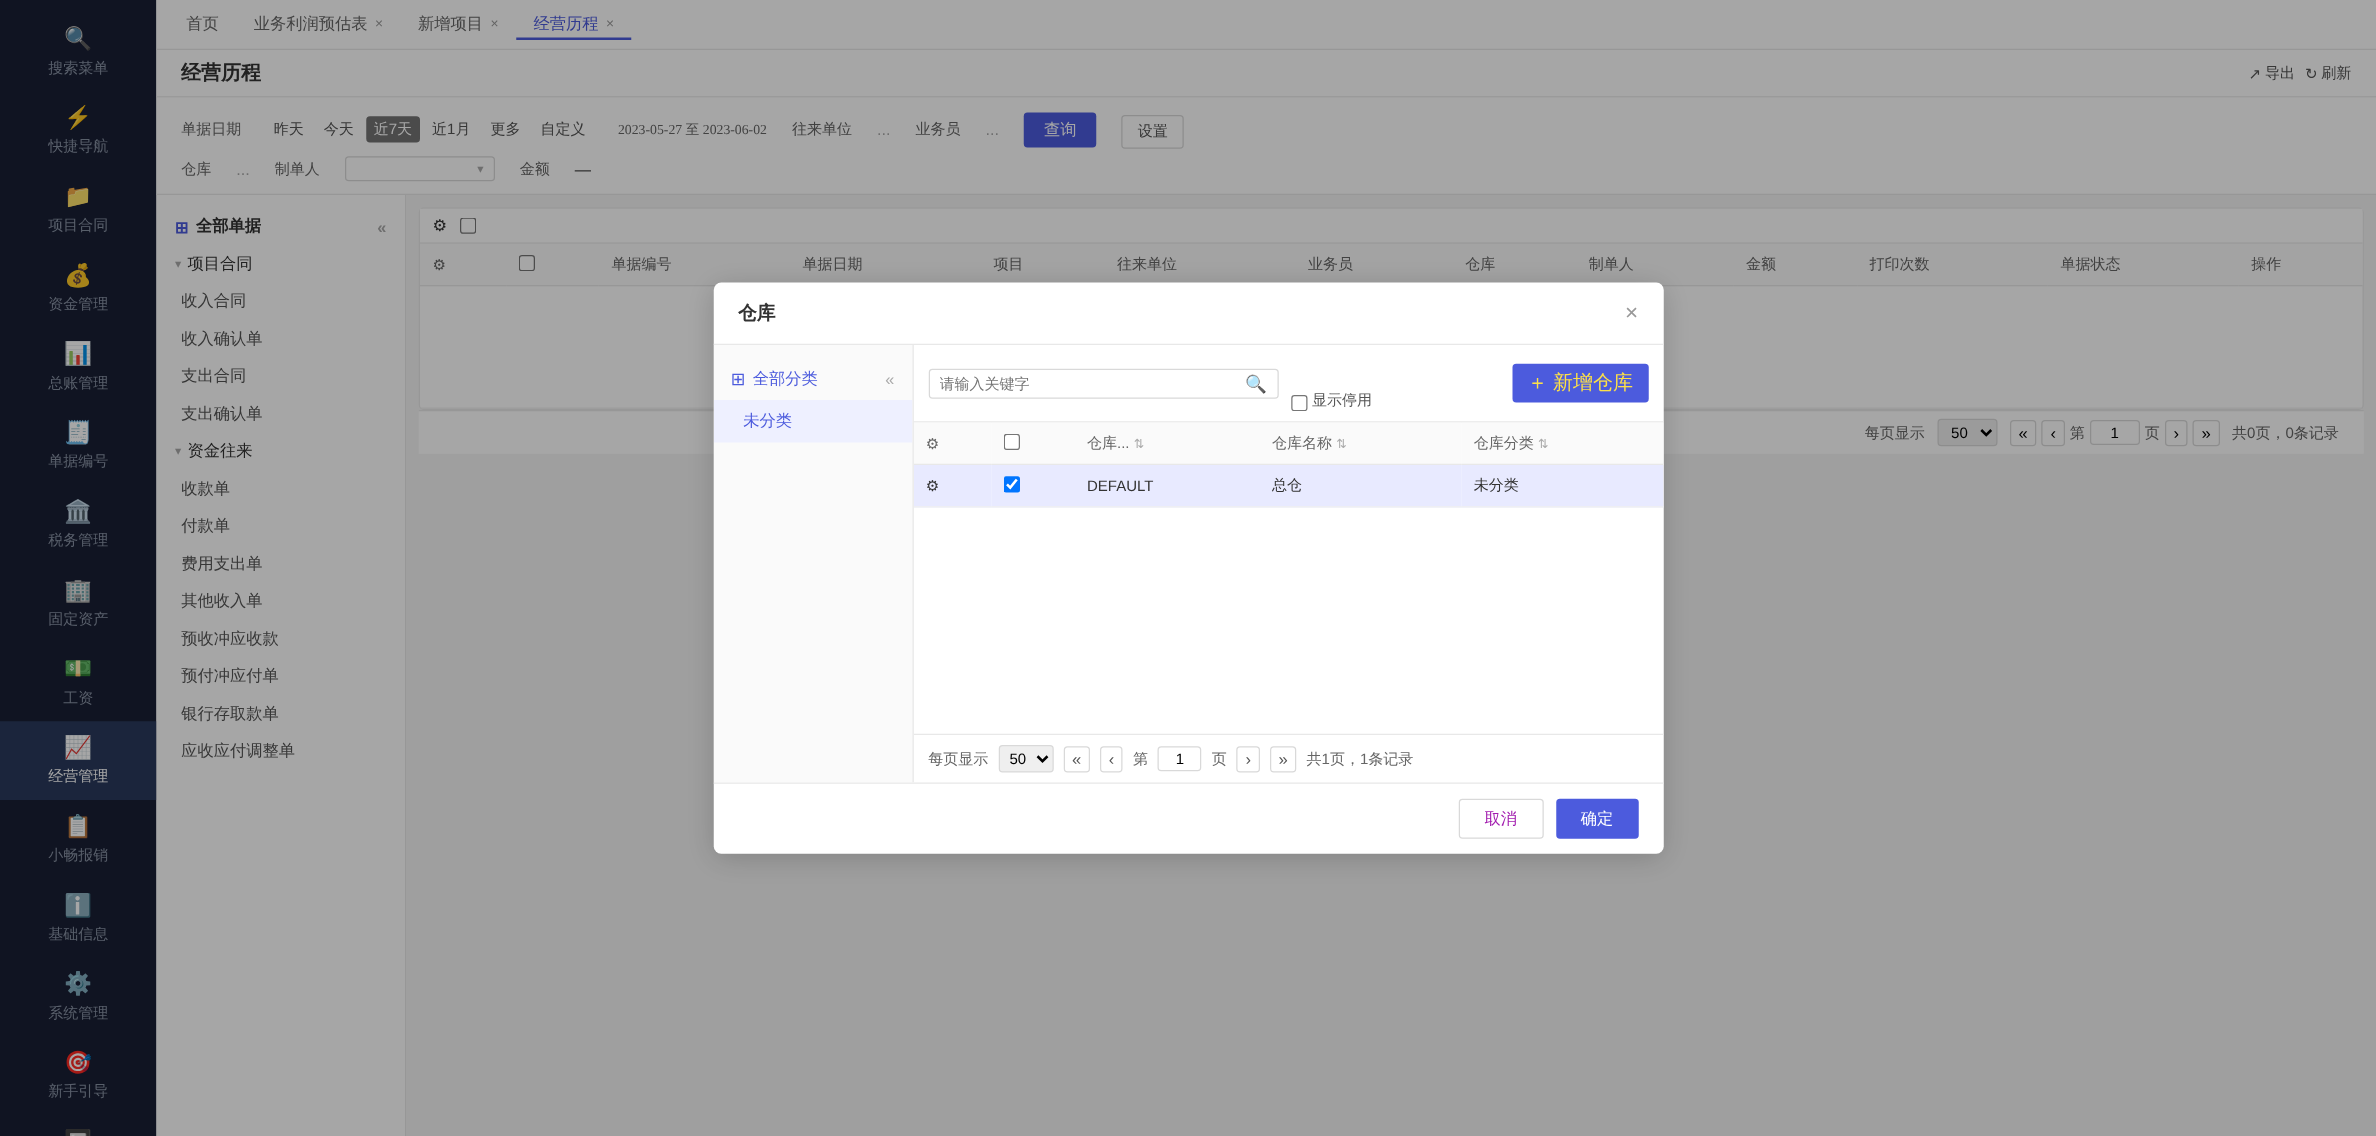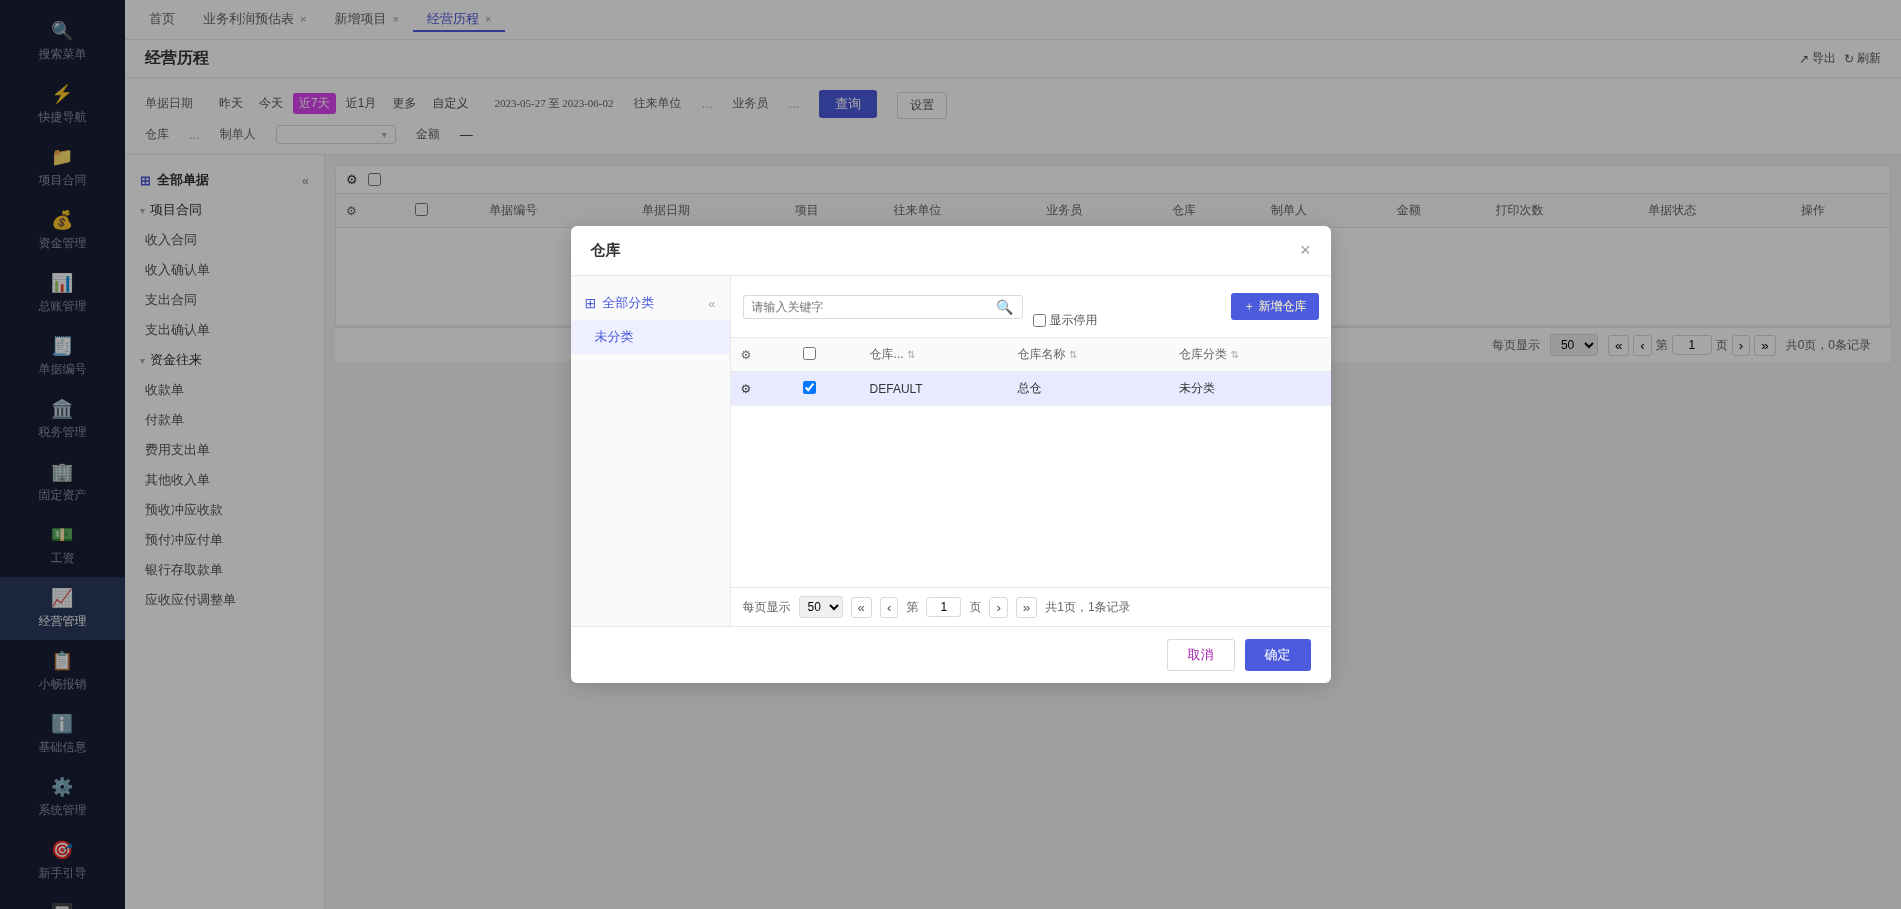--- a/index.html
+++ b/index.html
@@ -29,21 +29,21 @@
     .page-title { font-size: 16px; font-weight: bold; color: #333; }
     .page-actions { display: flex; gap: 8px; }
     .btn-export, .btn-refresh { font-size: 12px; color: #555; cursor: pointer; display: flex; align-items: center; gap: 3px; }
 
     
     .filter-area { background: #fff; padding: 10px 20px; border-bottom: 1px solid #e8e8e8; }
     .filter-row { display: flex; align-items: center; gap: 20px; margin-bottom: 6px; flex-wrap: wrap; }
     .filter-label { color: #666; font-size: 12px; white-space: nowrap; }
     .filter-dates { display: flex; align-items: center; gap: 4px; font-size: 12px; }
     .date-btn { padding: 2px 6px; border-radius: 3px; cursor: pointer; color: #555; }
-    .date-btn.active { background: #d946ef; color: #fff; border-radius: 3px; }
+    .date-btn.active { background: #737373; color: #fff; border-radius: 3px; }
     .date-range { color: #666; font-size: 11px; font-family: Liberation Serif, serif; }
     .filter-dots { color: #aaa; cursor: pointer; }
     .btn-query { background: #4c5bdd; color: #fff; border: none; border-radius: 3px; padding: 5px 16px; cursor: pointer; font-size: 13px; }
     .btn-setting { background: #fff; color: #555; border: 1px solid #d9d9d9; border-radius: 3px; padding: 4px 12px; cursor: pointer; font-size: 12px; margin-top: 4px; }
 
     .filter-row2 { display: flex; align-items: center; gap: 20px; }
     .filter-select { border: 1px solid #d9d9d9; border-radius: 3px; padding: 3px 8px; font-size: 12px; min-width: 120px; display: flex; align-items: center; justify-content: space-between; cursor: pointer; }
     .filter-select-arrow { color: #aaa; font-size: 10px; }
 
     
@@ -87,22 +87,22 @@
     .modal-cat-collapse { cursor: pointer; color: #aaa; margin-left: auto; font-size: 13px; }
     .modal-cat-item { padding: 8px 14px 8px 24px; font-size: 13px; color: #555; cursor: pointer; }
     .modal-cat-item.active { background: #eef0ff; color: #4c5bdd; }
 
     
     .modal-right { flex: 1; display: flex; flex-direction: column; overflow: hidden; }
     .modal-toolbar { padding: 8px 12px; display: flex; align-items: center; gap: 10px; border-bottom: 1px solid #e8e8e8; }
     .modal-search { display: flex; align-items: center; border: 1px solid #d9d9d9; border-radius: 3px; padding: 3px 8px; flex: 1; max-width: 280px; }
     .modal-search input { border: none; outline: none; font-size: 12px; flex: 1; }
     .modal-search-icon { color: #aaa; font-size: 14px; }
-    .modal-checkbox-label { display: flex; align-items: center; gap: 4px; font-size: 12px; color: #555; cursor: pointer; margin-top: 28px; }
-    .btn-add-warehouse { background: #4c5bdd; color: #fef9c3; border: none; border-radius: 3px; padding: 5px 12px; cursor: pointer; font-size: 12px; margin-left: auto; white-space: nowrap; }
+    .modal-checkbox-label { display: flex; align-items: flex-end; gap: 4px; font-size: 12px; color: #555; cursor: pointer; margin-top: 28px; }
+    .btn-add-warehouse { background: #4c5bdd; color: #fde047; border: none; border-radius: 3px; padding: 5px 12px; cursor: pointer; font-size: 16px; margin-left: auto; white-space: nowrap; }
 
     .modal-table { flex: 1; overflow-y: auto; }
     .modal-data-table { width: 100%; border-collapse: collapse; font-size: 12px; }
     .modal-data-table th { padding: 8px 10px; border-bottom: 1px solid #e8e8e8; color: #666; font-weight: 500; background: #fafafa; text-align: left; white-space: nowrap; }
     .modal-data-table td { padding: 8px 10px; border-bottom: 1px solid #f0f0f0; }
     .modal-data-table tr.selected td { background: #e8eaff; }
     .sort-icon { color: #aaa; font-size: 10px; }
 
     .modal-pagination { padding: 8px 12px; border-top: 1px solid #e8e8e8; display: flex; align-items: center; gap: 8px; font-size: 12px; color: #666; }
     .modal-page-select { border: 1px solid #d9d9d9; border-radius: 3px; padding: 2px 4px; font-size: 12px; }

